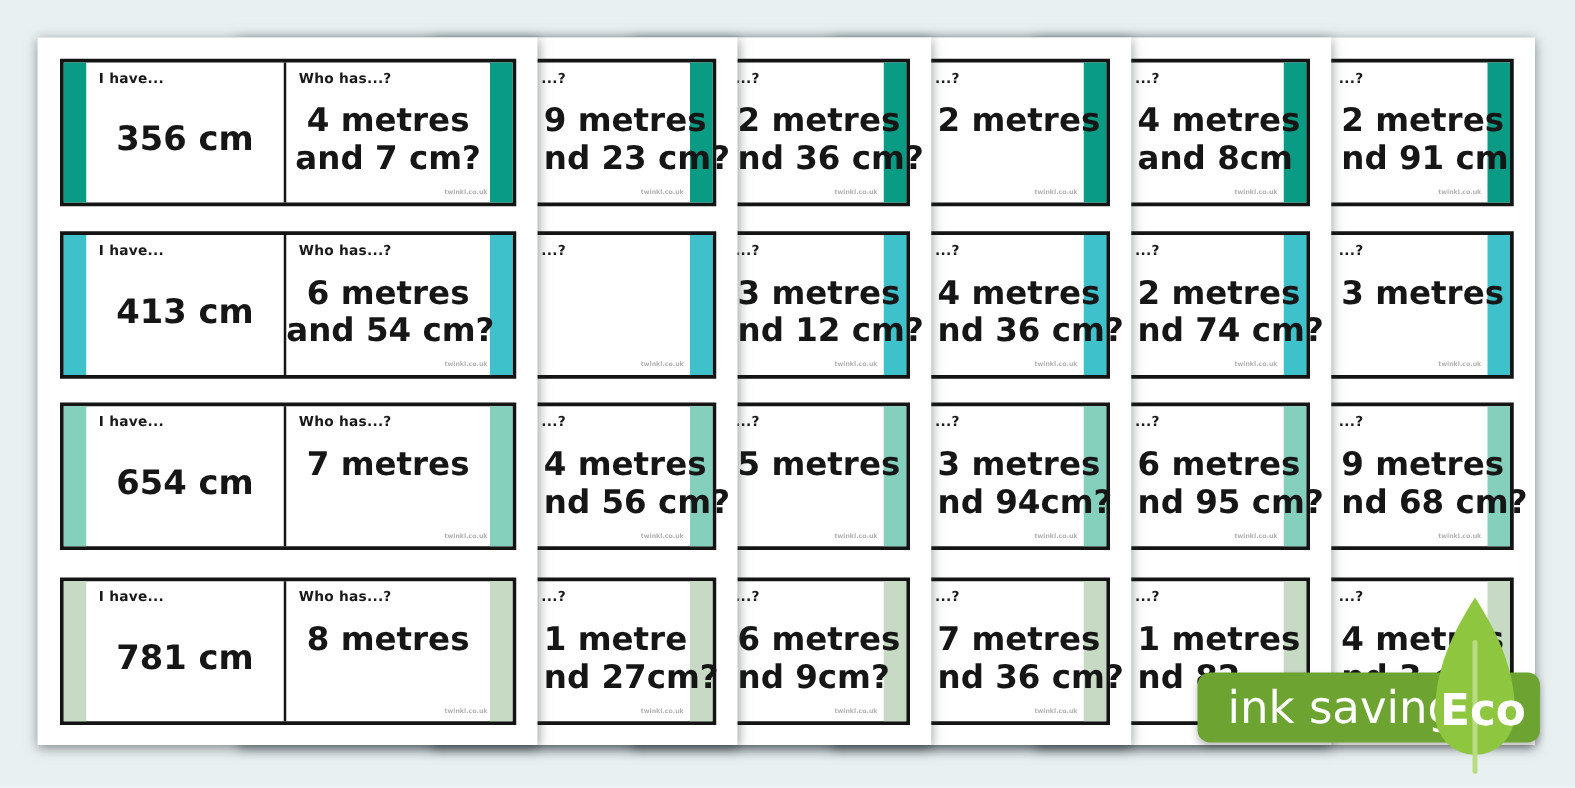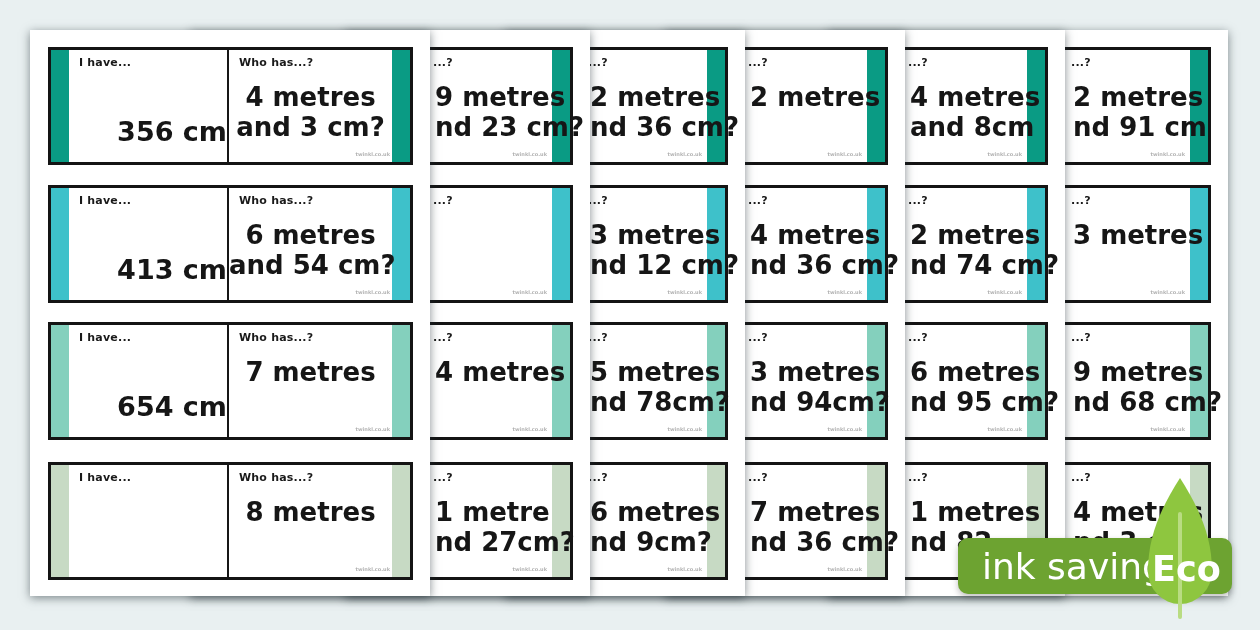--- a/index.html
+++ b/index.html
@@ -10,21 +10,21 @@
   .card{position:absolute;left:18px;width:365px;height:118px;border:3px solid #141414;
         background:#ffffff;box-sizing:border-box;font-weight:bold;}
   .c0{top:17px}.c1{top:155px}.c2{top:292px}.c3{top:432px}
   .stripe{position:absolute;top:0;bottom:0;width:18px;}
   .sl{left:0}.sr{right:0}
   .divider{position:absolute;left:176px;top:0;bottom:0;width:2px;background:#161616;}
   .half{position:absolute;top:0;bottom:0;}
   .have{left:18px;width:158px}
   .who{left:178px;width:163px}
   .lbl{position:absolute;left:10px;top:6px;font-size:11px;letter-spacing:.2px;color:#1a1a1a;white-space:nowrap;}
-  .val{position:absolute;left:0;right:0;top:46px;text-align:right;font-size:27px;white-space:nowrap;margin-top:20px;}
+  .val{position:absolute;left:0;right:0;top:46px;text-align:center;font-size:27px;white-space:nowrap;}
   .wl{position:absolute;left:0;right:0;top:32px;text-align:center;font-size:26px;line-height:30px;white-space:nowrap;}
   .wm{position:absolute;right:2px;bottom:5px;font-size:5px;color:#b3b3b3;white-space:nowrap;}
   .card > .wm{right:23px;bottom:5px;}
   .fl{left:222px;}
   .wf{position:absolute;left:224px;top:32px;font-size:26px;line-height:30px;text-align:left;white-space:nowrap;}
   .badge-bar{position:absolute;left:958px;top:538px;width:274px;height:56px;border-radius:10px;
              display:flex;align-items:center;padding-left:24px;box-sizing:border-box;z-index:100;
              box-shadow:0 3px 6px rgba(0,0,0,0.25);}
   .badge-text{color:#ffffff;font-size:36px;white-space:nowrap;}
   .leaf{position:absolute;left:1144px;top:476px;width:72px;height:145px;z-index:101;}
@@ -41,21 +41,21 @@
       <div class="stripe sr" style="background: rgb(10, 155, 132);"></div>
       <div class="half have">
         <span class="lbl">I have...</span>
         <div class="val">356 cm</div>
       </div>
       <div class="divider"></div>
       <div class="half who">
         <span class="lbl">Who has...?</span>
         <div class="wl">
           <div>4 metres</div>
-          <div>and 3 cm?</div>
+          <div>and 7 cm?</div>
         </div>
         <span class="wm">twinkl.co.uk</span>
       </div>
     </div>
     <div class="card c1">
       <div class="stripe sl" style="background: rgb(62, 193, 202);"></div>
       <div class="stripe sr" style="background: rgb(62, 193, 202);"></div>
       <div class="half have">
         <span class="lbl">I have...</span>
         <div class="val">413 cm</div>
@@ -84,20 +84,21 @@
           <div>7 metres</div>
         </div>
         <span class="wm">twinkl.co.uk</span>
       </div>
     </div>
     <div class="card c3">
       <div class="stripe sl" style="background: rgb(199, 218, 196);"></div>
       <div class="stripe sr" style="background: rgb(199, 218, 196);"></div>
       <div class="half have">
         <span class="lbl">I have...</span>
+        <div class="val">781 cm</div>
       </div>
       <div class="divider"></div>
       <div class="half who">
         <span class="lbl">Who has...?</span>
         <div class="wl">
           <div>8 metres</div>
         </div>
         <span class="wm">twinkl.co.uk</span>
       </div>
     </div>
@@ -116,20 +117,21 @@
     <div class="card c1">
       <div class="stripe sr" style="background: rgb(62, 193, 202);"></div>
       <span class="lbl fl">...?</span>
       <span class="wm">twinkl.co.uk</span>
     </div>
     <div class="card c2">
       <div class="stripe sr" style="background: rgb(132, 208, 189);"></div>
       <span class="lbl fl">...?</span>
       <div class="wf">
         <div>4 metres</div>
+        <div>nd 56 cm?</div>
       </div>
       <span class="wm">twinkl.co.uk</span>
     </div>
     <div class="card c3">
       <div class="stripe sr" style="background: rgb(199, 218, 196);"></div>
       <span class="lbl fl">...?</span>
       <div class="wf">
         <div>1 metre</div>
         <div>nd 27cm?</div>
       </div>
@@ -154,21 +156,20 @@
         <div>3 metres</div>
         <div>nd 12 cm?</div>
       </div>
       <span class="wm">twinkl.co.uk</span>
     </div>
     <div class="card c2">
       <div class="stripe sr" style="background: rgb(132, 208, 189);"></div>
       <span class="lbl fl">...?</span>
       <div class="wf">
         <div>5 metres</div>
-        <div>nd 78cm?</div>
       </div>
       <span class="wm">twinkl.co.uk</span>
     </div>
     <div class="card c3">
       <div class="stripe sr" style="background: rgb(199, 218, 196);"></div>
       <span class="lbl fl">...?</span>
       <div class="wf">
         <div>6 metres</div>
         <div>nd 9cm?</div>
       </div>

